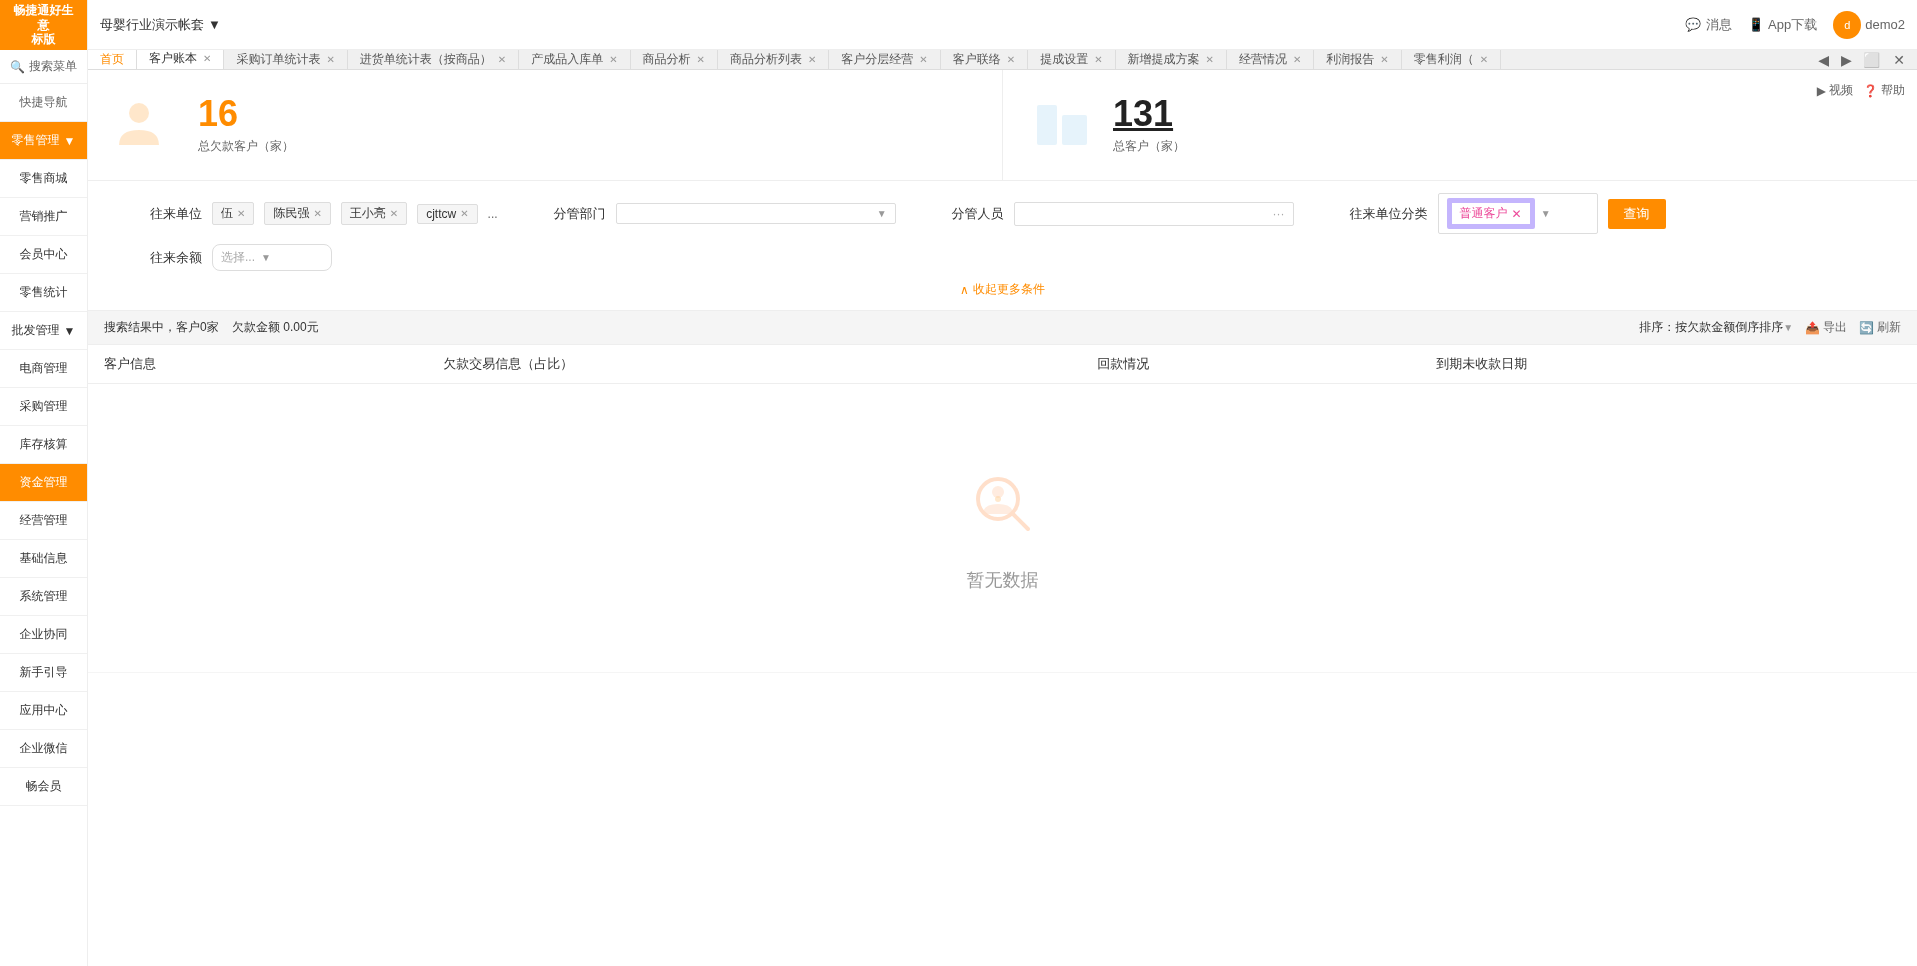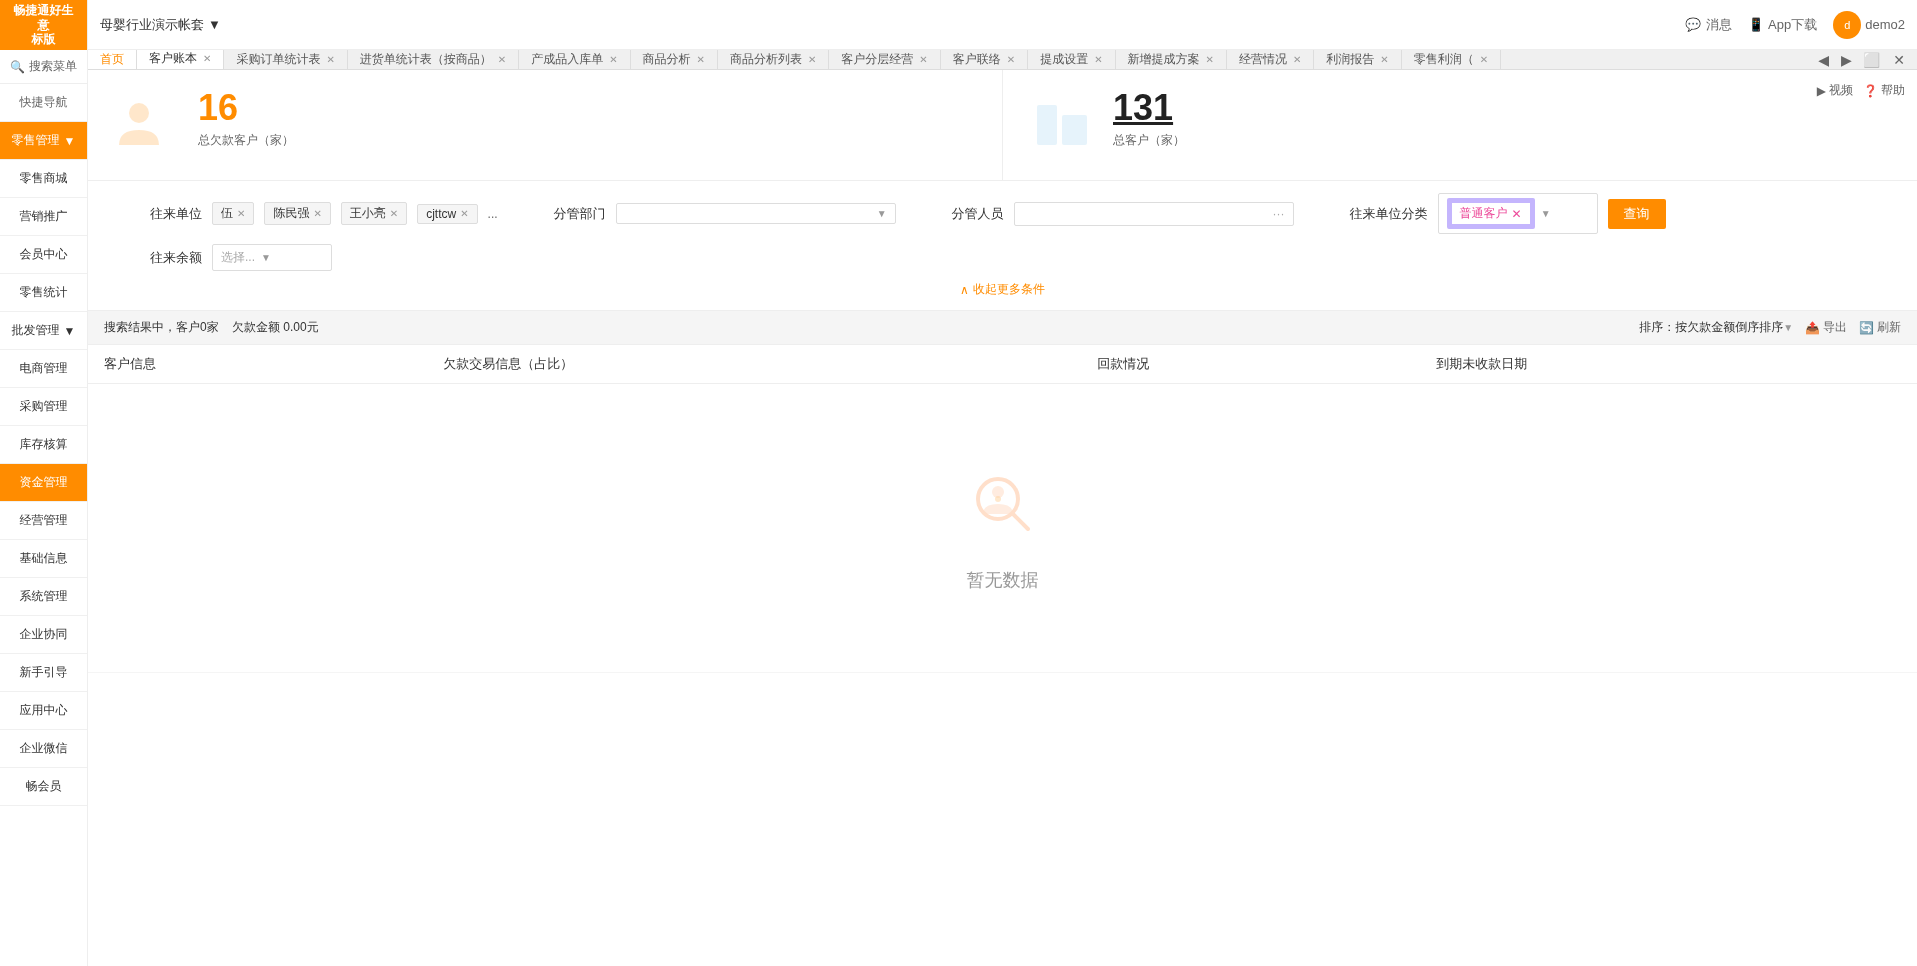--- a/index.html
+++ b/index.html
@@ -32,21 +32,21 @@
     .tab-close { font-size: 10px; color: #999; cursor: pointer; }
     .tab-home { background: #fff; color: #ff8c00; }
     .tab-controls { margin-left: auto; display: flex; align-items: center; gap: 4px; padding: 0 8px; }
     .tab-ctrl-btn { background: none; border: none; cursor: pointer; color: #666; font-size: 14px; padding: 2px 4px; }
 
     
     .content { flex: 1; overflow: auto; background: #fff; }
 
     
     .stats-banner { display: flex; border-bottom: 1px solid #eee; background: #fff; position: relative; }
-    .stat-block { flex: 1; padding: 20px 24px; display: flex; gap: 16px; border-right: 1px solid #eee; position: relative; }
+    .stat-block { flex: 1; padding: 20px 24px; display: flex; align-items: center; gap: 16px; border-right: 1px solid #eee; position: relative; }
     .stat-block:last-child { border-right: none; }
     .stat-icon { width: 70px; height: 70px; opacity: 0.15; display: flex; align-items: center; justify-content: center; font-size: 48px; }
     .stat-icon.orange { color: #ff8c00; opacity: 0.2; }
     .stat-icon.pink { color: #ff6b9d; opacity: 0.15; }
     .stat-icon.blue { color: #5bb5e8; opacity: 0.15; }
     .stat-info { display: flex; flex-direction: column; }
     .stat-number { font-size: 36px; font-weight: bold; line-height: 1; }
     .stat-number.orange-text { color: #ff8c00; }
     .stat-number.red-text { color: #e54c4c; }
     .stat-number.black-text { color: #222; text-decoration: underline; }
@@ -56,21 +56,21 @@
 
     
     .filter-area { padding: 12px 16px; border-bottom: 1px solid #eee; background: #fff; }
     .filter-row { display: flex; align-items: center; gap: 10px; margin-bottom: 10px; flex-wrap: wrap; }
     .filter-label { color: #333; white-space: nowrap; font-size: 13px; margin-left: 46px; }
     .filter-tag { display: inline-flex; align-items: center; gap: 4px; background: #f5f5f5; border: 1px solid #ddd; border-radius: 2px; padding: 2px 8px; font-size: 12px; color: #333; }
     .filter-tag .remove { cursor: pointer; color: #999; font-size: 10px; }
     .filter-more { color: #666; cursor: pointer; font-size: 12px; }
     .filter-dropdown { display: flex; align-items: center; gap: 6px; min-width: 180px; border: 1px solid #ddd; border-radius: 2px; padding: 4px 8px; font-size: 12px; cursor: pointer; background: #fff; color: #666; }
     .filter-dropdown-wide { min-width: 280px; }
-    .filter-input-select { display: flex; align-items: center; gap: 6px; min-width: 120px; border: 1px solid #ddd; border-radius: 2px; padding: 4px 8px; font-size: 12px; cursor: pointer; background: #fff; color: #aaa; }
+    .filter-input-select { display: flex; align-items: center; gap: 6px; min-width: 120px; border: 1px solid #ddd; border-radius: 8px; padding: 4px 8px; font-size: 12px; cursor: pointer; background: #fff; color: #aaa; }
     .filter-category-tag { display: inline-flex; align-items: center; gap: 4px; border: 5px solid #c4b5fd; border-radius: 2px; padding: 2px 8px; font-size: 12px; color: #ec4899; background: #fff; }
     .collapse-btn { display: flex; align-items: center; gap: 4px; color: #ff8c00; font-size: 12px; cursor: pointer; justify-content: center; margin-top: 4px; }
 
     
     .results-bar { padding: 8px 16px; background: #f5f5f5; display: flex; justify-content: space-between; border-bottom: 1px solid #eee; font-size: 12px; color: #333; }
     .results-actions { display: flex; align-items: center; gap: 12px; color: #666; }
     .results-actions span { cursor: pointer; display: flex; align-items: center; gap: 3px; }
     .sort-select { display: flex; align-items: center; cursor: pointer; color: #333; }
 
     

